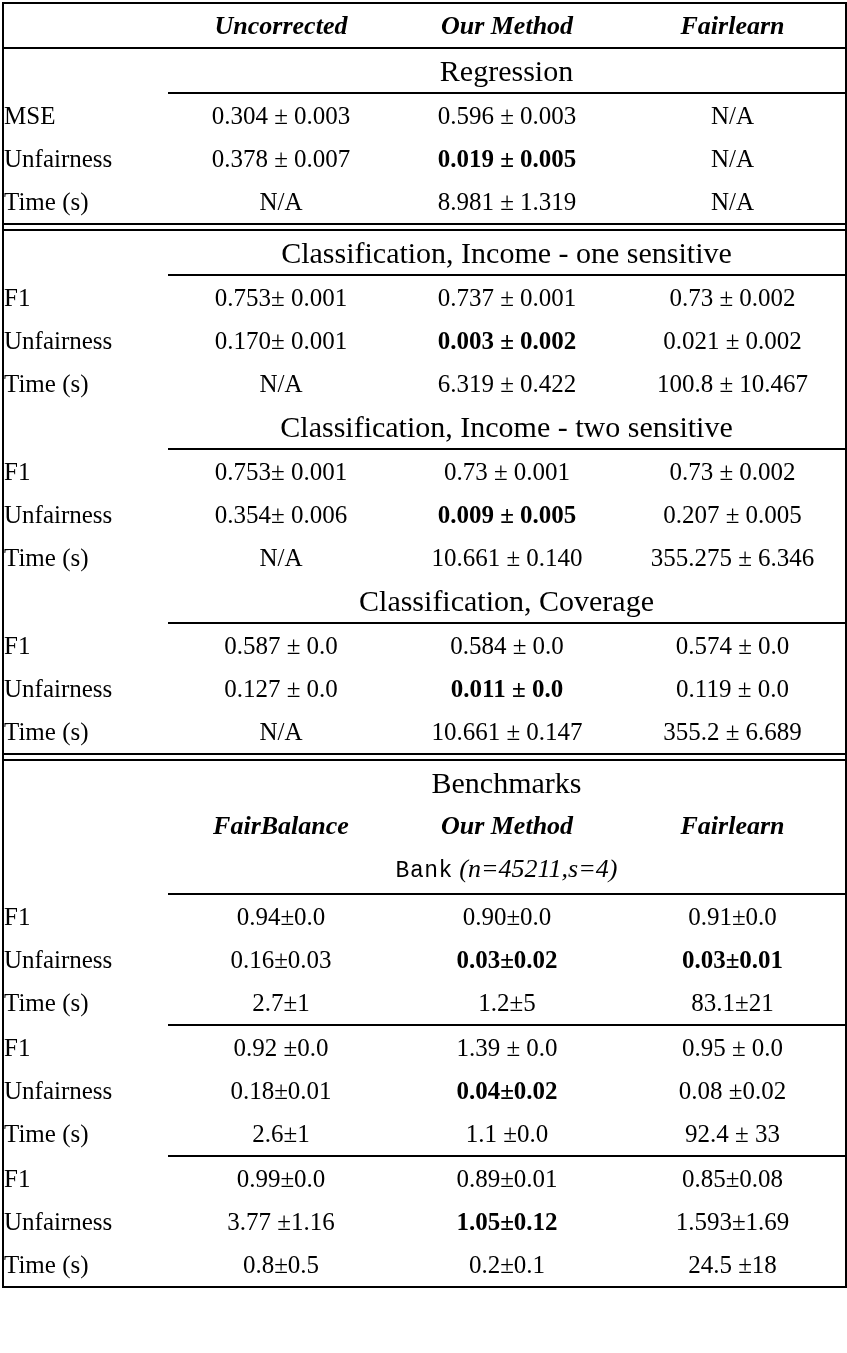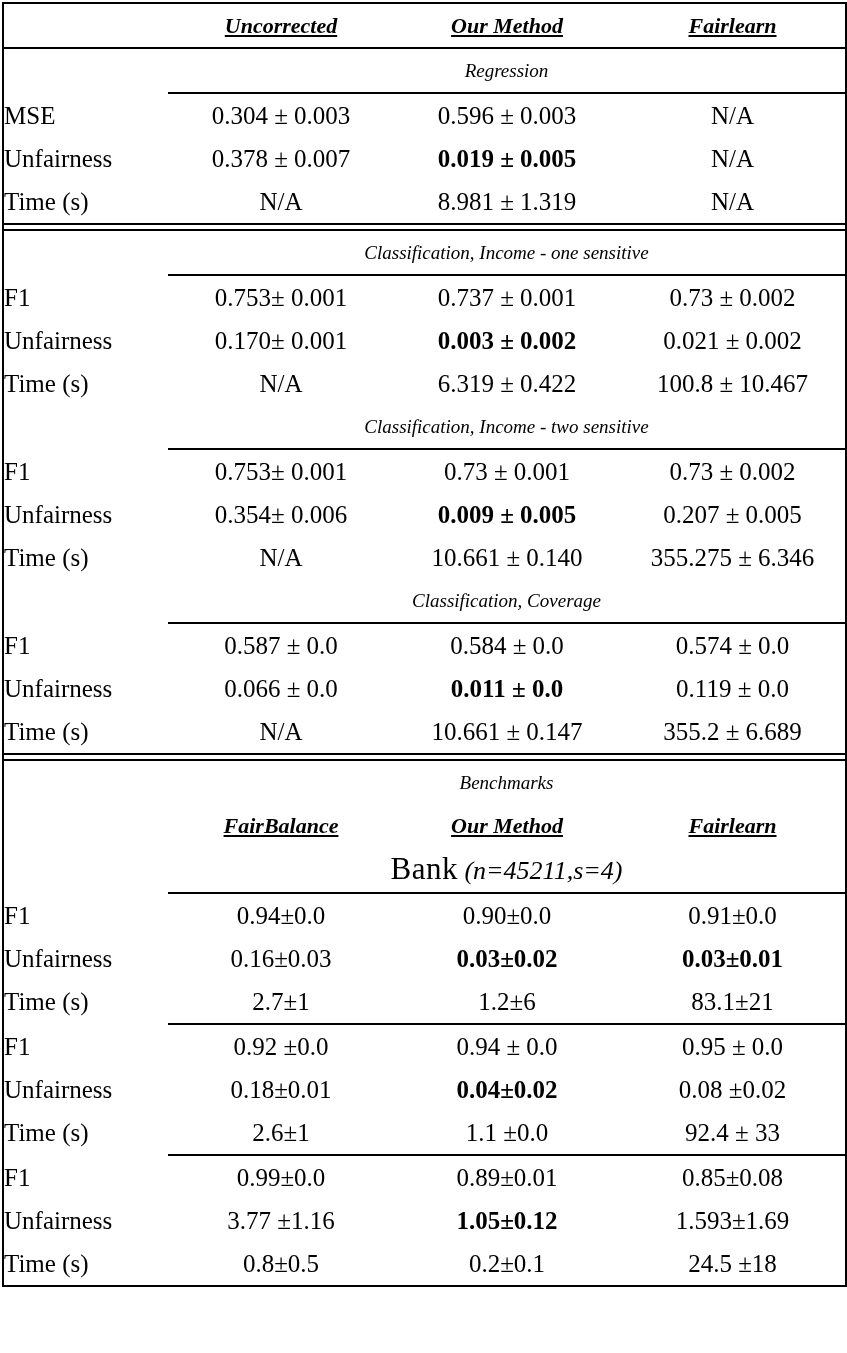--- a/index.html
+++ b/index.html
@@ -44,28 +44,26 @@
     text-align: center;
     vertical-align: middle;
     font-size: 25px;
     white-space: nowrap;
   }
 
   
   td.colhead {
     font-style: italic;
     font-weight: bold;
-    font-size: 22px;
-    text-decoration: underline;
+    font-size: 26px;
   }
 
   
   td.section-cap {
-    font-style: italic;
-    font-size: 19px;
+    font-size: 30px;
     font-weight: normal;
   }
 
   td.group-cap {
     font-style: italic;
     font-size: 26px;
     font-weight: normal;
   }
 
   td.rowlabel {
@@ -107,23 +105,23 @@
   }
   td.cmidrule-blank {
     height: 1px;
     line-height: 1px;
     font-size: 0;
     padding: 0;
   }
 
   
   .tt {
-    font-family: Liberation Serif, serif;
+    font-family: Liberation Mono, monospace;
     font-style: normal;
-    font-size: 31px;
+    font-size: 23px;
     letter-spacing: 0.5px;
   }
   .mathit {
     font-style: italic;
   }
 </style>
 </head>
 <body>
 
 <div id="table-wrap">
@@ -239,21 +237,21 @@
           </td>
         </tr>
         <tr>
           <td class="rowlabel">F1</td>
           <td class="val">0.587 ± 0.0</td>
           <td class="val">0.584 ± 0.0</td>
           <td class="val">0.574 ± 0.0</td>
         </tr>
         <tr>
           <td class="rowlabel">Unfairness</td>
-          <td class="val">0.066 ± 0.0</td>
+          <td class="val">0.127 ± 0.0</td>
           <td class="val bold">0.011 ± 0.0</td>
           <td class="val">0.119 ± 0.0</td>
         </tr>
         <tr>
           <td class="rowlabel">Time (s)</td>
           <td class="val">N/A</td>
           <td class="val">10.661 ± 0.147</td>
           <td class="val">355.2 ± 6.689</td>
         </tr>
         <tr class="thickrule gap">
@@ -287,33 +285,33 @@
         </tr>
         <tr>
           <td class="rowlabel">Unfairness</td>
           <td class="val">0.16±0.03</td>
           <td class="val bold">0.03±0.02</td>
           <td class="val bold">0.03±0.01</td>
         </tr>
         <tr>
           <td class="rowlabel">Time (s)</td>
           <td class="val">2.7±1</td>
-          <td class="val">1.2±6</td>
+          <td class="val">1.2±5</td>
           <td class="val">83.1±21</td>
         </tr>
         <tr>
           <td class="cmidrule-blank"></td>
           <td class="cmidrule-span" colspan="3">
             <span class="cmr"></span>
           </td>
         </tr>
         <tr>
           <td class="rowlabel">F1</td>
           <td class="val">0.92 ±0.0</td>
-          <td class="val">0.94 ± 0.0</td>
+          <td class="val">1.39 ± 0.0</td>
           <td class="val">0.95 ± 0.0</td>
         </tr>
         <tr>
           <td class="rowlabel">Unfairness</td>
           <td class="val">0.18±0.01</td>
           <td class="val bold">0.04±0.02</td>
           <td class="val">0.08 ±0.02</td>
         </tr>
         <tr>
           <td class="rowlabel">Time (s)</td>

